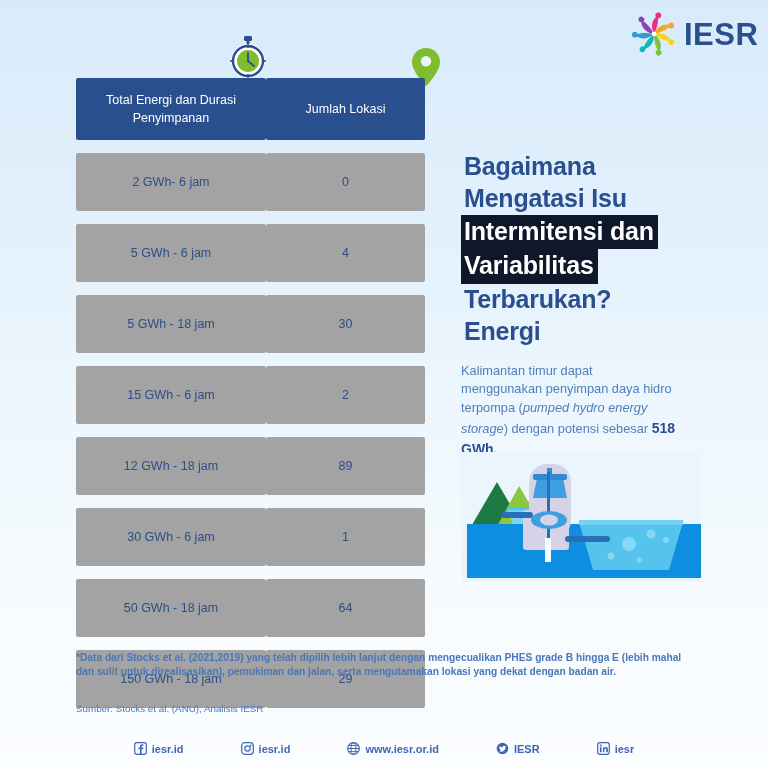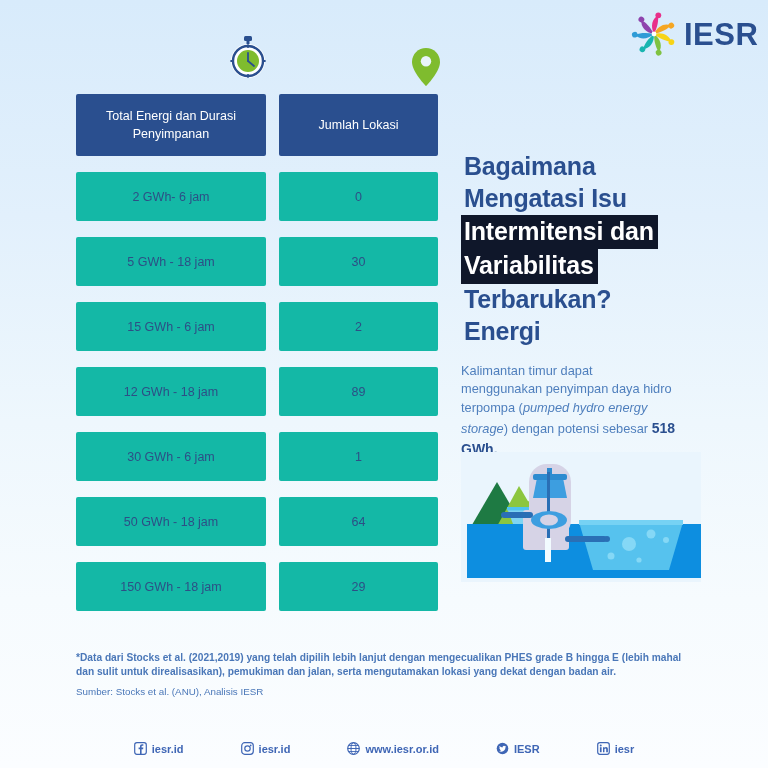--- a/index.html
+++ b/index.html
@@ -12,50 +12,50 @@
   }
   .stage{position:absolute;inset:0;}
 
   
   .logo{position:absolute;left:630px;top:8px;width:132px;height:52px;display:flex;align-items:center;gap:6px;}
   .logo-mark{width:48px;height:48px;flex:0 0 48px;}
   .logo-text{font-size:31px;font-weight:bold;color:#2a4f8f;letter-spacing:.5px;line-height:1;}
 
   
   .table{position:absolute;left:76px;top:78px;width:362px;}
-  .trow{display:flex;gap:13px;margin-bottom:13px;margin-top:16px;}
+  .trow{display:flex;margin-bottom:13px;}
   .cell{
     display:flex;align-items:center;justify-content:center;text-align:center;
     border-radius:2px;box-sizing:border-box;padding:4px 10px;
   }
   .c1{width:190px;}
   .c2{width:159px;}
   .hrow .cell{background:#2a4f8f;color:#ffffff;height:62px;font-size:12.5px;line-height:1.45;font-weight:400;}
-  .drow .cell{background:#14b8a6;color:#2d4f86;height:49px;font-size:12.5px;font-weight:400;}
+  .drow .cell{background:#a3a3a3;color:#2d4f86;height:58px;font-size:12.5px;font-weight:400;}
 
   
   .stopwatch{position:absolute;left:228px;top:36px;width:40px;height:44px;}
   .pin{position:absolute;left:412px;top:48px;width:28px;height:38px;}
 
   
   .right{position:absolute;left:461px;top:148px;width:232px;}
   h1.title{margin:3px;font-size:25px;line-height:1.27;font-weight:bold;color:#2a4f8f;letter-spacing:-.2px;}
   h1.title .ln{display:block;}
   h1.title .hl{background:#0f172a;color:#ffffff;display:inline-block;padding:1px 4px 2px 3px;margin-left:-3px;}
   .para{margin:14px 16px 0 0;font-size:12.8px;line-height:1.48;color:#4f7fbd;}
   .para i{font-style:italic;}
   .para b{color:#2a4f8f;font-weight:bold;font-size:14px;}
 
   .illus{position:absolute;left:461px;top:452px;width:240px;height:130px;}
 
   
   .note{position:absolute;left:76px;top:651px;width:625px;}
   .note p{margin:0;color:#4a77b8;}
   .note .n1{font-size:10.2px;line-height:1.42;font-weight:bold;}
-  .note .n2{font-size:9.8px;margin-top:6px;}
+  .note .n2{font-size:9.8px;margin-top:23px;}
 
   
   .footer{position:absolute;left:0;top:742px;width:768px;display:flex;justify-content:center;gap:15px;}
   .fitem{display:flex;align-items:center;gap:5px;color:#3f66b5;font-size:11px;font-weight:bold;}
   .fitem + .fitem{margin-left:42px;}
   .fico{width:13px;height:13px;flex:0 0 13px;display:block;}
 </style>
 </head>
 <body>
 
@@ -128,20 +128,24 @@
     <div class="trow hrow">
       <div class="cell c1">Total Energi dan Durasi Penyimpanan</div>
       <div class="cell c2">Jumlah Lokasi</div>
     </div>
 
     <div class="trow drow">
       <div class="cell c1">2 GWh- 6 jam</div>
       <div class="cell c2">0</div>
     </div>
     <div class="trow drow">
+      <div class="cell c1">5 GWh - 6 jam</div>
+      <div class="cell c2">4</div>
+    </div>
+    <div class="trow drow">
       <div class="cell c1">5 GWh - 18 jam</div>
       <div class="cell c2">30</div>
     </div>
     <div class="trow drow">
       <div class="cell c1">15 GWh - 6 jam</div>
       <div class="cell c2">2</div>
     </div>
     <div class="trow drow">
       <div class="cell c1">12 GWh - 18 jam</div>
       <div class="cell c2">89</div>

